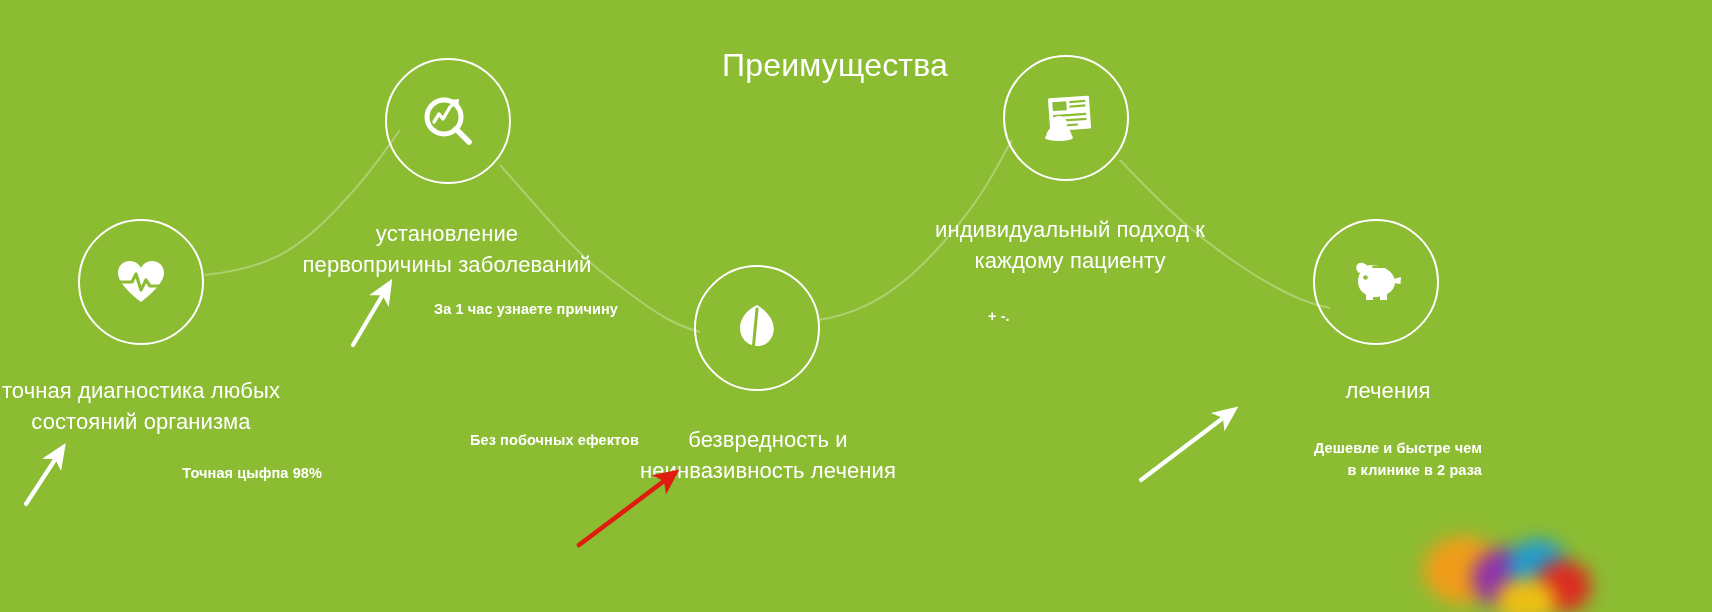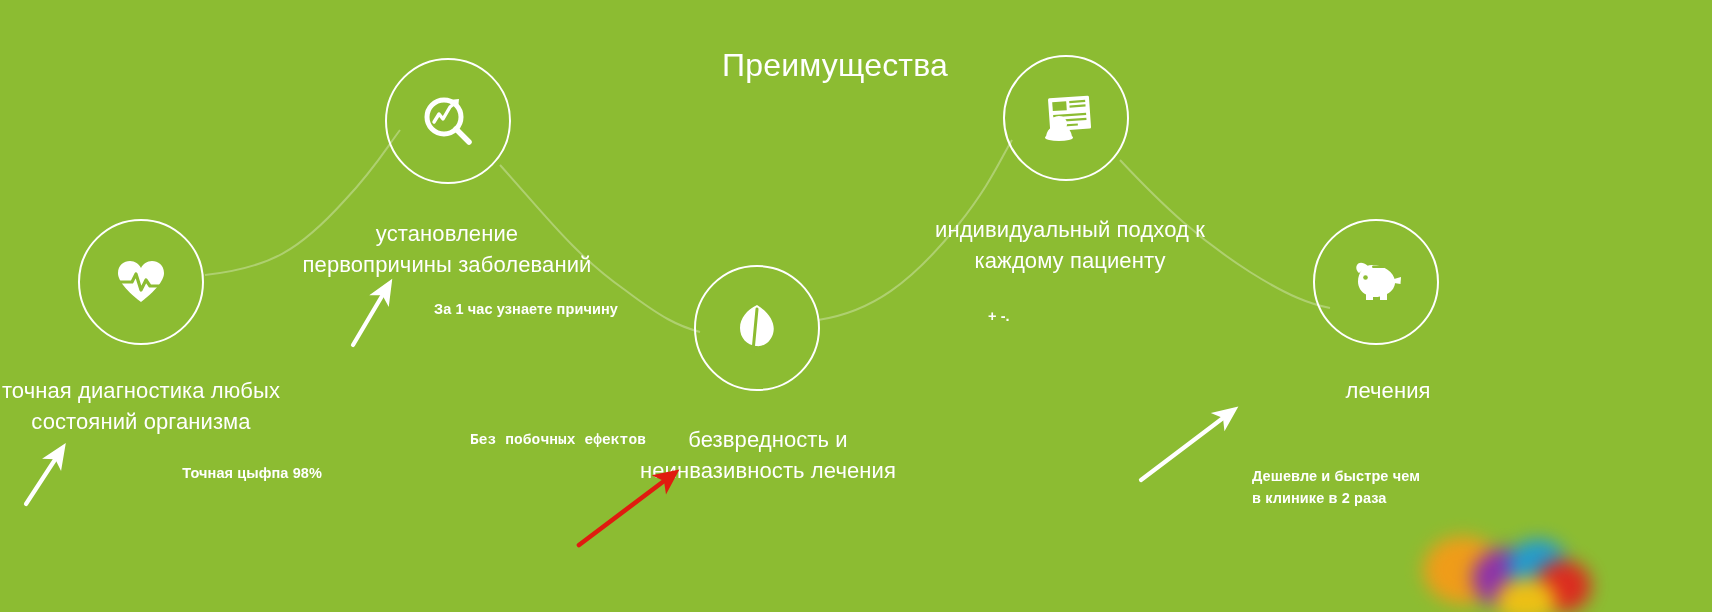--- a/index.html
+++ b/index.html
@@ -91,23 +91,23 @@
     position: absolute;
     color: #ffffff;
     font-size: 14.5px;
     font-weight: 700;
     line-height: 1.5;
     letter-spacing: 0.1px;
   }
 
   #note-1 { left: 62px;  top: 463px; width: 260px; text-align: right; }
   #note-2 { left: 398px; top: 299px; width: 240px; text-align: center; margin-left: 8px; }
-  #note-3 { left: 470px; top: 430px; width: 200px; text-align: left; font-family: Liberation Mono, monospace; }
+  #note-3 { left: 470px; top: 430px; width: 200px; text-align: left; }
   #note-4 { left: 988px; top: 306px; width: 200px; text-align: left; }
-  #note-5 { left: 1252px; top: 466px; width: 230px; text-align: left; }
+  #note-5 { left: 1252px; top: 438px; width: 230px; text-align: right; }
 
   
   #arrow-layer {
     position: absolute;
     left: 0; top: 0;
     width: 1712px;
     height: 612px;
     pointer-events: none;
   }
 

